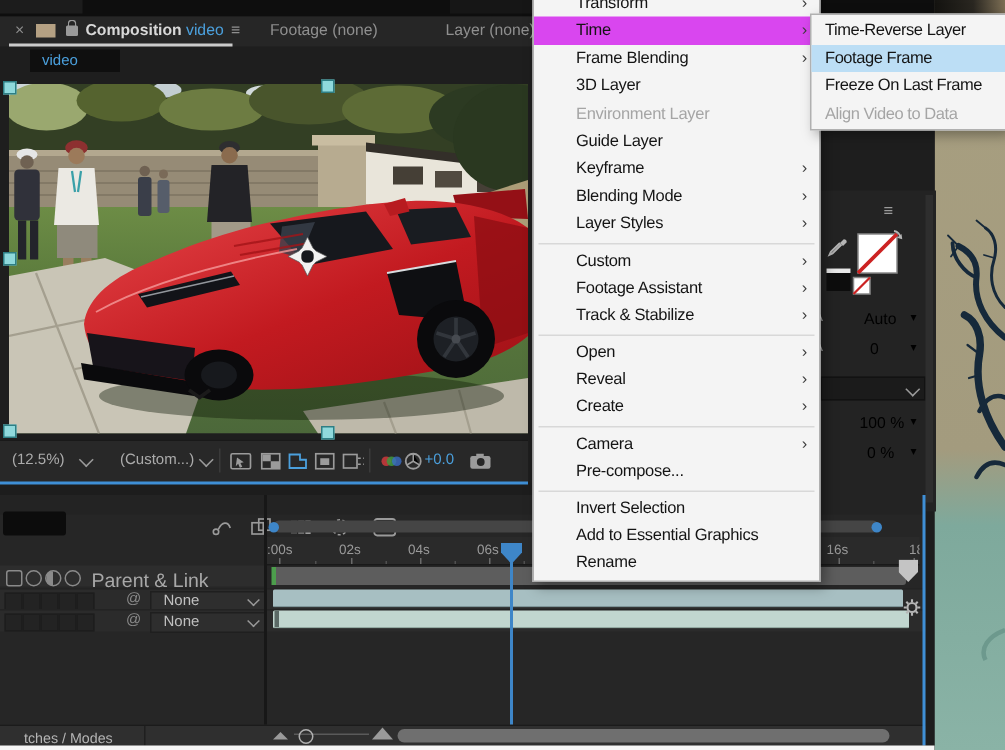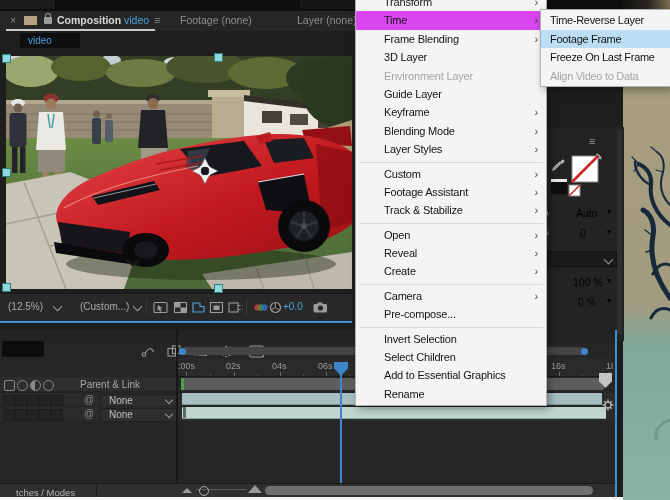--- a/index.html
+++ b/index.html
@@ -353,21 +353,21 @@
     <i class="tick mn" style="left:33px"></i>
       <i class="tick mn" style="left:80px"></i>
       <i class="tick mn" style="left:126px"></i>
       <i class="tick mn" style="left:172px"></i>
       <i class="tick mn" style="left:405px"></i>
   </div>
   <div id="workarea" class="ab"></div>
   <div id="greentick" class="ab"></div>
   <div id="wamarker" class="ab"></div>
   <div id="hdrrow" class="ab">
-    <span class="ab txt" style="left:80px;top:2px;font-size:10px">Parent &amp; Link</span>
+    <span class="ab txt" style="left:61px;top:2px;font-size:13px">Parent &amp; Link</span>
   </div>
   <i class="hic" style="left:4px"></i>
   <i class="hic" style="left:17px;border-radius:50%"></i>
   <i class="hic" style="left:30px;border-radius:50%;background:linear-gradient(90deg,#8a8a8a 50%,transparent 50%)"></i>
   <i class="hic" style="left:43px;border-radius:50%"></i>
 
   <div class="ab lrow" style="top:392px">
     <i class="cell" style="left:3px"></i>
       <i class="cell" style="left:15px"></i>
       <i class="cell" style="left:27px"></i>
@@ -424,21 +424,20 @@
     <div class="mi"><span>Track &amp; Stabilize</span><span class="arr">›</span></div>
     <div class="msep"></div>
     <div class="mi"><span>Open</span><span class="arr">›</span></div>
     <div class="mi"><span>Reveal</span><span class="arr">›</span></div>
     <div class="mi"><span>Create</span><span class="arr">›</span></div>
     <div class="msep"></div>
     <div class="mi"><span>Camera</span><span class="arr">›</span></div>
     <div class="mi"><span>Pre-compose...</span></div>
     <div class="msep"></div>
     <div class="mi"><span>Invert Selection</span></div>
-    <div class="mi"><span>Select Children</span></div>
     <div class="mi"><span>Add to Essential Graphics</span></div>
     <div class="mi"><span>Rename</span></div>
   </div>
 
   <div id="sub" class="ab">
     <div class="si"><span>Time-Reverse Layer</span></div>
     <div class="si hl"><span>Footage Frame</span></div>
     <div class="si"><span>Freeze On Last Frame</span></div>
     <div class="si dis"><span>Align Video to Data</span></div>
   </div>

